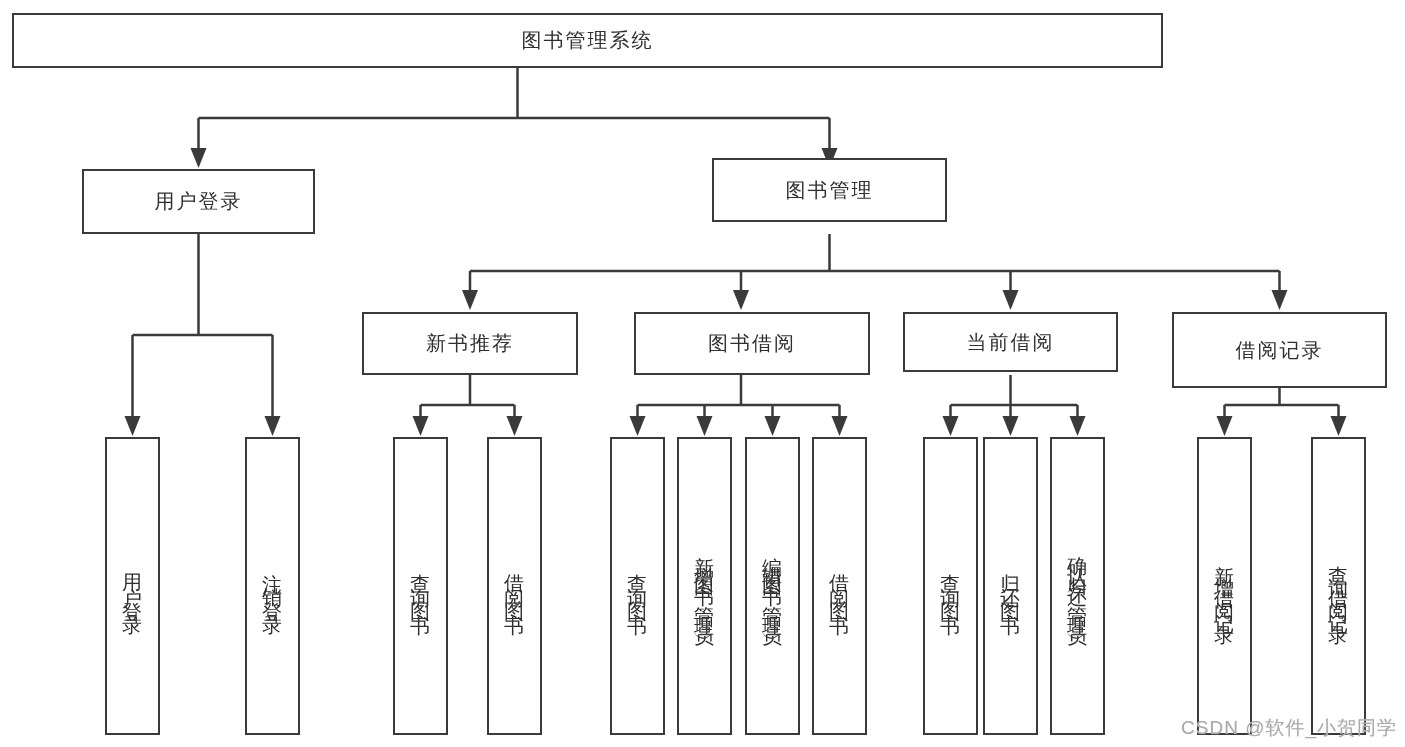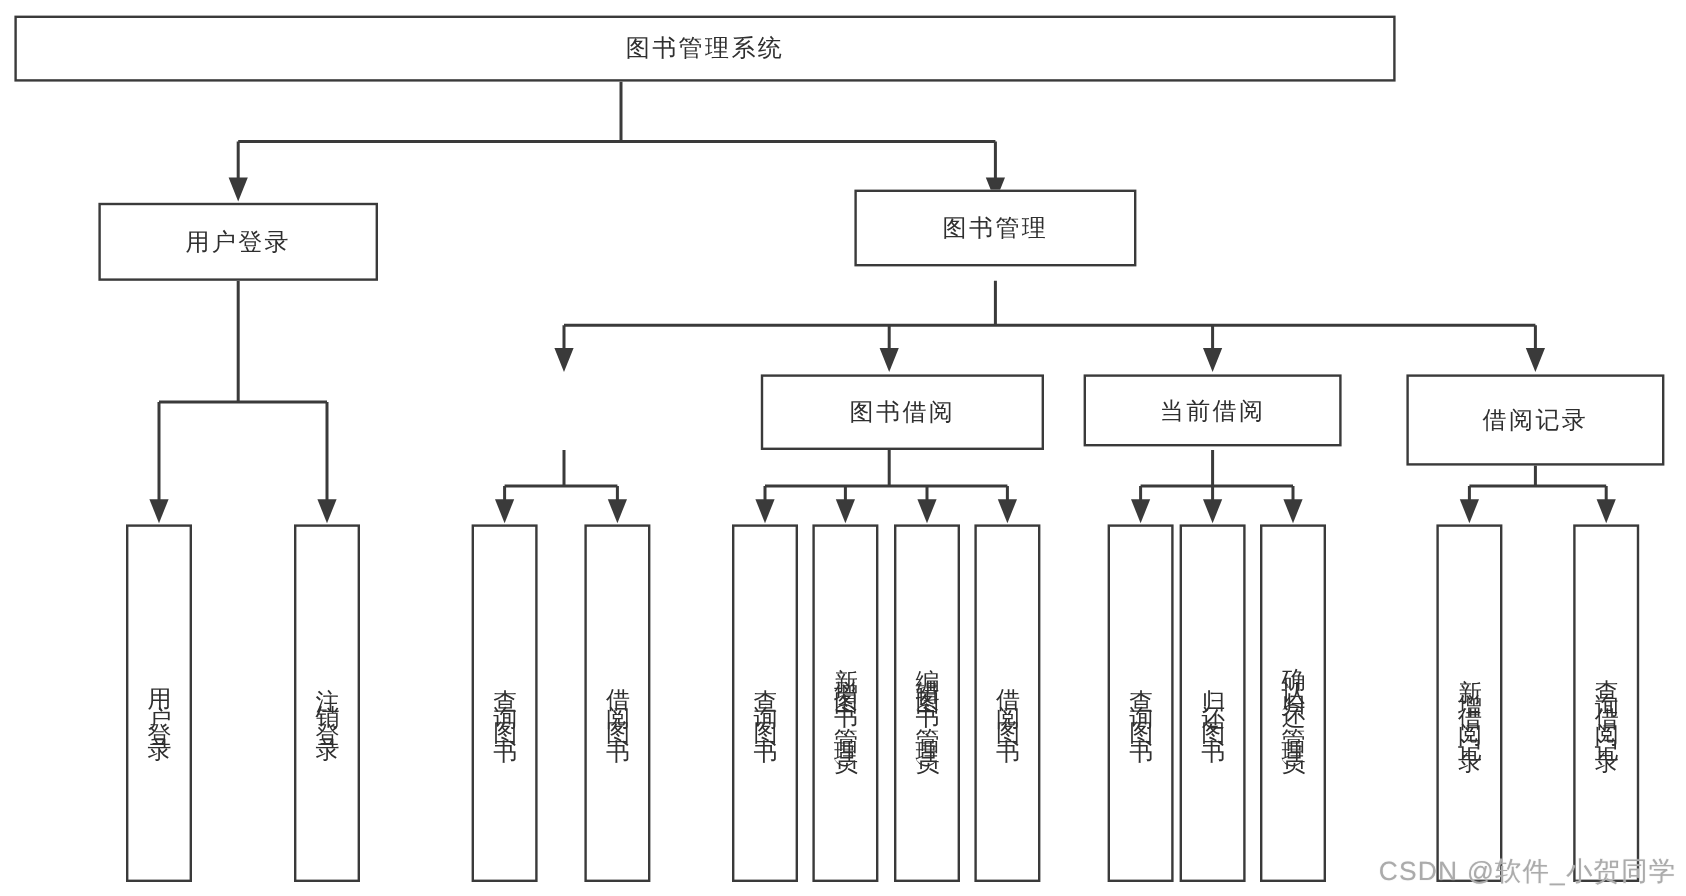--- a/index.html
+++ b/index.html
@@ -20,21 +20,21 @@
     top:437px;width:55px;height:298px;
     display:flex;align-items:center;justify-content:center;
   }
   .vtext{
     writing-mode:vertical-rl;text-orientation:mixed;line-height:1;
     font-size:20px;letter-spacing:14px;white-space:nowrap;
   }
   .ls6{letter-spacing:12px;}
   .ls9{letter-spacing:10px;}
   .watermark{
-    position:absolute;right:8px;bottom:6px;font-size:22px;letter-spacing:1px;
+    position:absolute;right:8px;bottom:6px;font-size:19px;letter-spacing:1px;
     color:#ababab;text-shadow:0 0 1px #d7d7d7;
   }
 </style>
 </head>
 <body>
 
 <div class="canvas">
 
   <svg class="wires" viewBox="0 0 1405 747" xmlns="http://www.w3.org/2000/svg">
     <path d="M517.5 68 V118 M198.5 118 H829.5 M198.5 118 V152 M829.5 118 V152
@@ -69,20 +69,23 @@
     <span>图书管理系统</span>
   </div>
 
   <div class="node" style="left:82px;top:169px;width:233px;height:65px;">
     <span>用户登录</span>
   </div>
   <div class="node" style="left:712px;top:158px;width:235px;height:64px;">
     <span>图书管理</span>
   </div>
 
+  <div class="node" style="left:362px;top:312px;width:216px;height:63px;">
+    <span>新书推荐</span>
+  </div>
   <div class="node" style="left:634px;top:312px;width:236px;height:63px;">
     <span>图书借阅</span>
   </div>
   <div class="node" style="left:903px;top:312px;width:215px;height:60px;">
     <span>当前借阅</span>
   </div>
   <div class="node" style="left:1172px;top:312px;width:215px;height:76px;">
     <span>借阅记录</span>
   </div>
 

